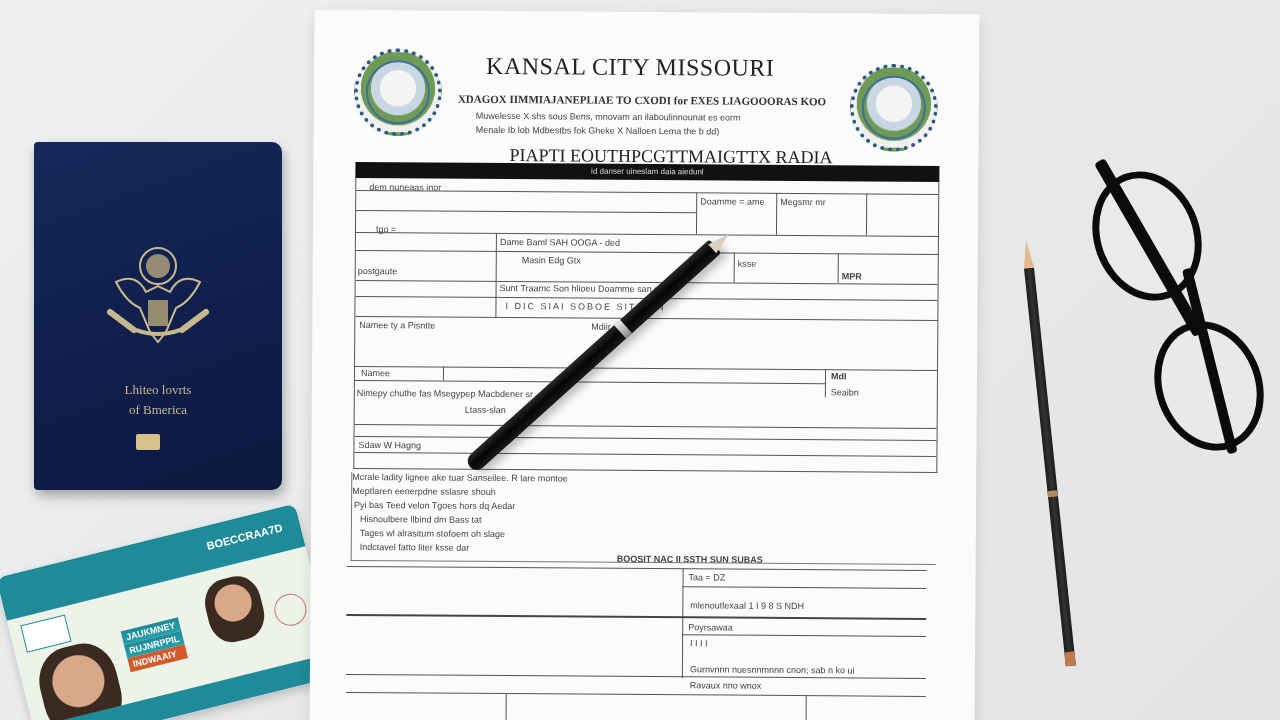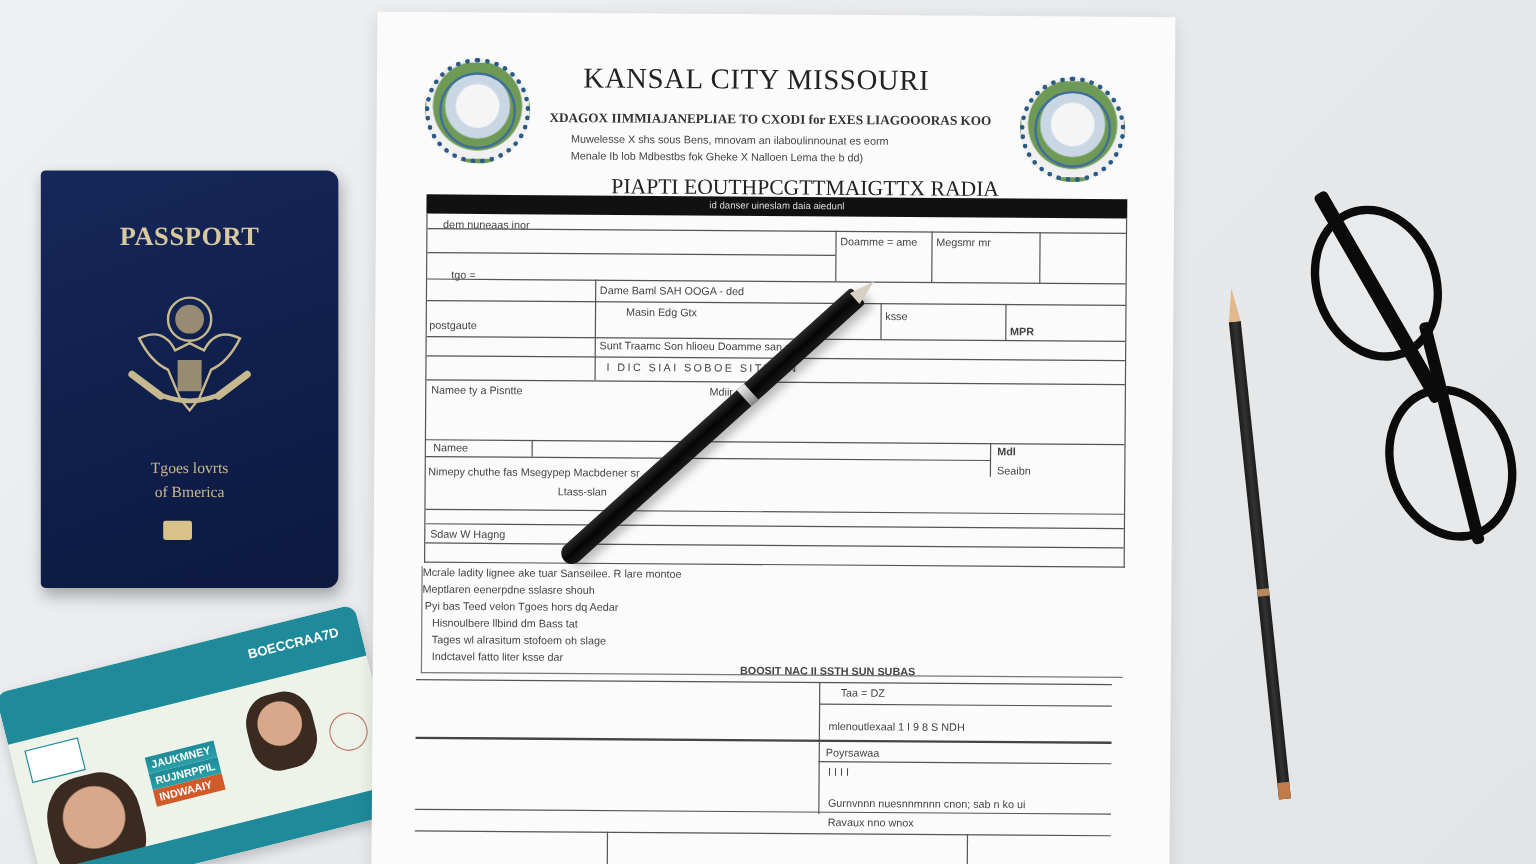--- a/index.html
+++ b/index.html
@@ -39,30 +39,29 @@
   .pencil-band{left:0;top:224px;width:10px;height:6px;background:#b58a5a;}
   .pencil-end{left:0;bottom:0;width:10px;height:14px;background:#c17a4a;}
   
   .lens{border:7px solid #0b0b0b;border-radius:50%;background:rgba(255,255,255,0.15);}
   .temple{background:#0b0b0b;border-radius:4px;}
 </style>
 </head>
 <body>
 
 <div class="abs passport">
-  <div class="abs pp-title">PASSPORT</div>
   <svg class="abs eagle" viewBox="0 0 104 120">
     <circle cx="52" cy="24" r="18" fill="none" stroke="#c8b88e" stroke-width="2"></circle>
     <circle cx="52" cy="24" r="12" fill="#b9a77c" opacity="0.8"></circle>
     <path d="M10 40 Q30 30 40 50 L52 44 L64 50 Q74 30 94 40 Q84 60 70 66 L60 90 L52 100 L44 90 L34 66 Q20 60 10 40Z" fill="none" stroke="#c8b88e" stroke-width="2"></path>
     <rect x="42" y="58" width="20" height="26" fill="#b9a77c" opacity="0.8"></rect>
     <path d="M4 70 L28 88 M100 70 L76 88" stroke="#c8b88e" stroke-width="6" stroke-linecap="round"></path>
     <path d="M30 88 Q52 96 74 88" stroke="#c8b88e" stroke-width="4" fill="none"></path>
   </svg>
-  <div class="abs pp-sub" style="top:240px">Tgoes lovrts</div>
+  <div class="abs pp-sub" style="top:240px">Lhiteo lovrts</div>
   <div class="abs pp-sub" style="top:260px">of Bmerica</div>
   <div class="abs chip"></div>
 </div>
 
 <div class="abs card">
   <div class="abs card-top"></div>
   <div class="abs" style="right:18px;top:14px;color:#fff;font-size:11px;font-weight:bold;">BOECCRAA7D</div>
   <div class="abs" style="left:12px;top:52px;width:44px;height:26px;background:#fff;border:1px solid #1e8a9a;"></div>
   <div class="abs face" style="left:16px;top:84px;width:78px;height:90px;"></div>
   <div class="abs" style="left:108px;top:82px;">
@@ -133,21 +132,21 @@
     <div class="abs ftxt" style="left:0;top:14px;">Meptlaren eenerpdne sslasre shouh</div>
     <div class="abs ftxt" style="left:2px;top:28px;">Pyi bas Teed velon  Tgoes hors dq  Aedar</div>
     <div class="abs ftxt" style="left:8px;top:42px;">Hisnoulbere llbind dm Bass tat</div>
     <div class="abs ftxt" style="left:8px;top:56px;">Tages wl alrasitum stofoem oh slage</div>
     <div class="abs ftxt" style="left:8px;top:70px;">Indctavel  fatto  liter ksse dar</div>
   </div>
 
   <div class="abs line" style="left:36px;top:556px;width:580px;"></div>
   <div class="abs ftxt" style="left:306px;top:542px;font-weight:bold;">BOOSIT NAC II SSTH SUN SUBAS</div>
   <div class="abs vline" style="left:372px;top:556px;height:110px;"></div>
-  <div class="abs ftxt" style="left:378px;top:560px;margin-left:12px;">Taa =  DZ</div>
+  <div class="abs ftxt" style="left:378px;top:560px;">Taa =  DZ</div>
   <div class="abs line" style="left:372px;top:574px;width:244px;"></div>
   <div class="abs ftxt" style="left:380px;top:588px;">mlenoutlexaal  1 I 9 8 S NDH</div>
   <div class="abs line" style="left:36px;top:604px;width:580px;background:#444;height:2px;"></div>
   <div class="abs ftxt" style="left:378px;top:610px;text-align:right;">Poyrsawaa</div>
   <div class="abs line" style="left:372px;top:622px;width:244px;"></div>
   <div class="abs ftxt" style="left:380px;top:626px;">I I I I</div>
   <div class="abs ftxt" style="left:380px;top:652px;">Gurnvnnn nuesnnmnnn cnon; sab n ko ui</div>
   <div class="abs line" style="left:36px;top:664px;width:580px;"></div>
   <div class="abs ftxt" style="left:380px;top:668px;">Ravaux nno wnox</div>
   <div class="abs line" style="left:36px;top:682px;width:580px;"></div>

